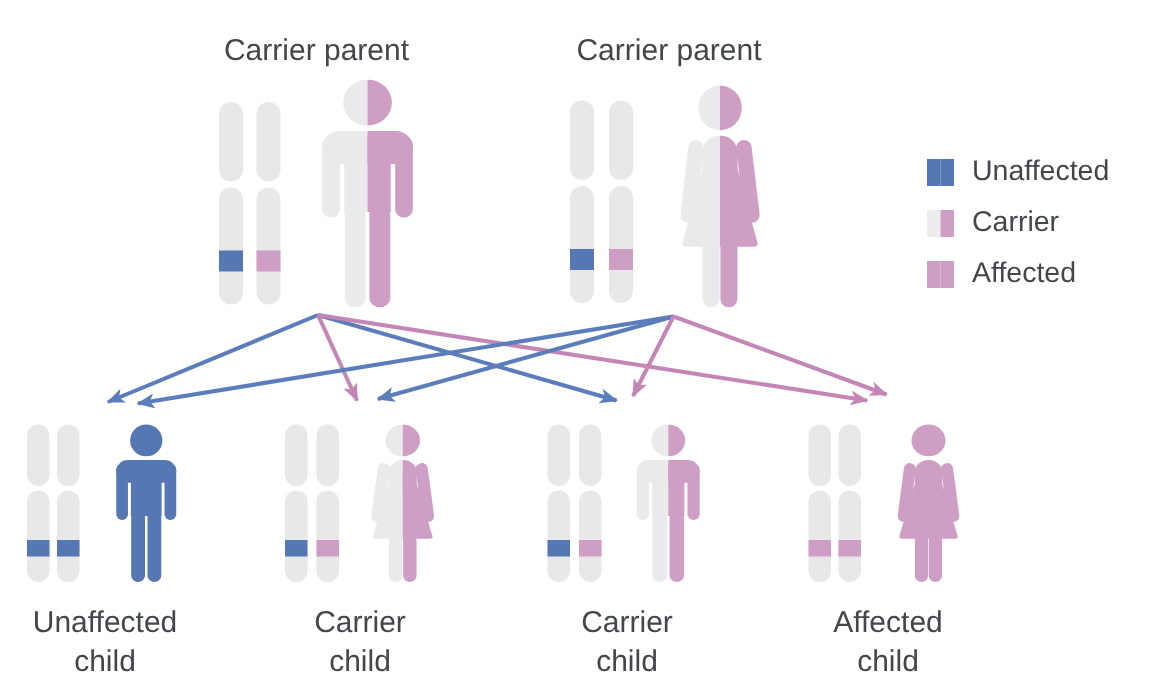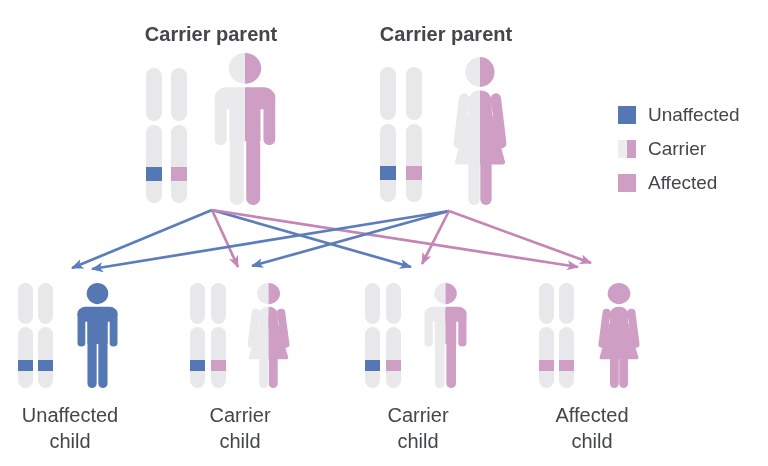--- a/index.html
+++ b/index.html
@@ -3,21 +3,21 @@
 <meta charset="utf-8">
 <style>
   html,body{margin:0;padding:0;background:#ffffff;}
   .canvas{
     position:relative;width:768px;height:466px;background:#ffffff;overflow:hidden;
     font-family:"Liberation Sans", sans-serif;color:#43474b;
   }
   
   .parent-label{
     position:absolute;top:22px;transform:translateX(-50%);
-    font-size:20px;line-height:24px;color:#43474b;white-space:nowrap;font-weight:bold;
+    font-size:20px;line-height:24px;color:#43474b;white-space:nowrap;
   }
   .child-label{
     position:absolute;top:402px;transform:translateX(-50%);
     font-size:20px;line-height:26px;text-align:center;color:#43474b;white-space:nowrap;
   }
   
   .chr{position:absolute;}
   .chr.parent{width:16px;height:135px;}
   .chr.child{width:15px;height:105px;}
   .lobe{position:absolute;left:0;width:100%;background:#e8e7ea;border-radius:8px;}

